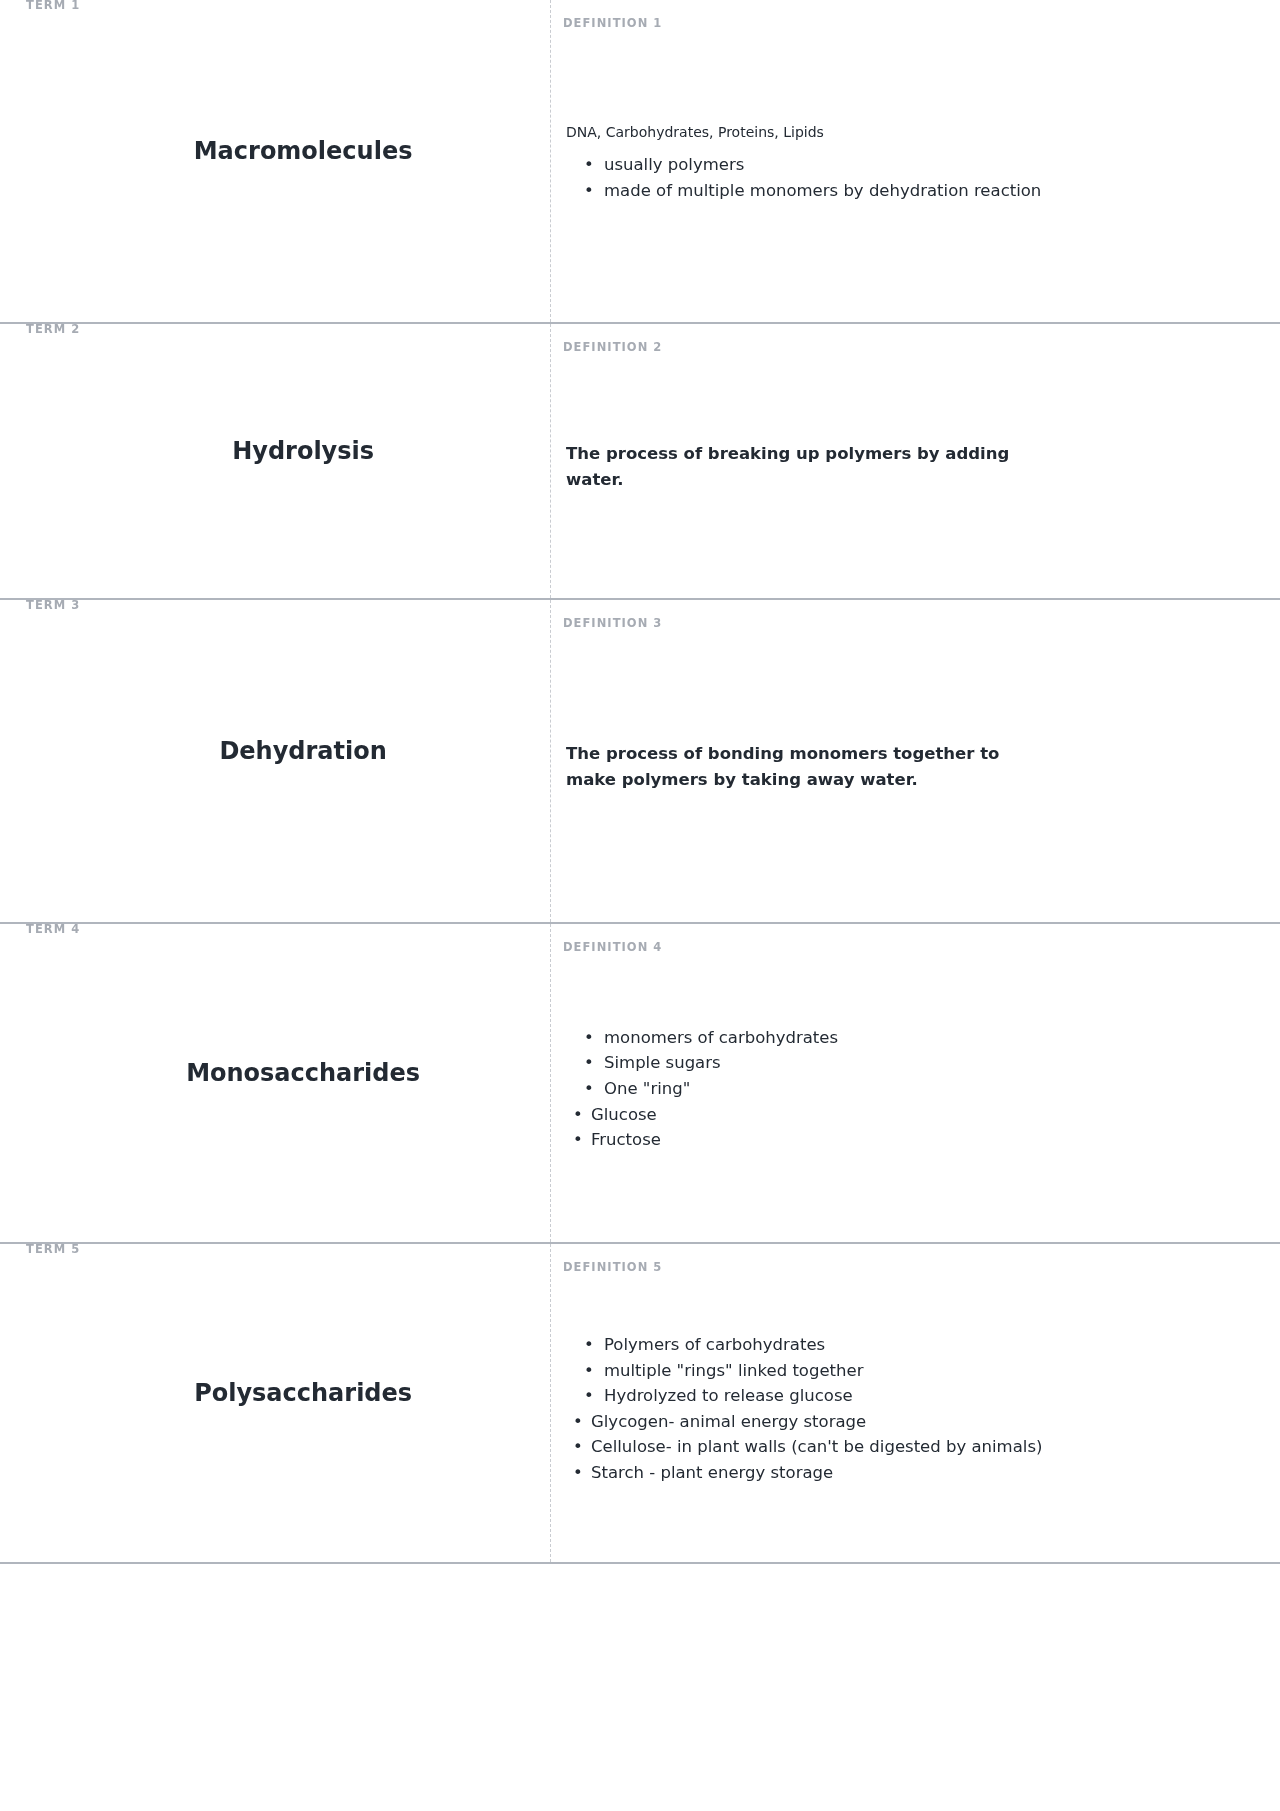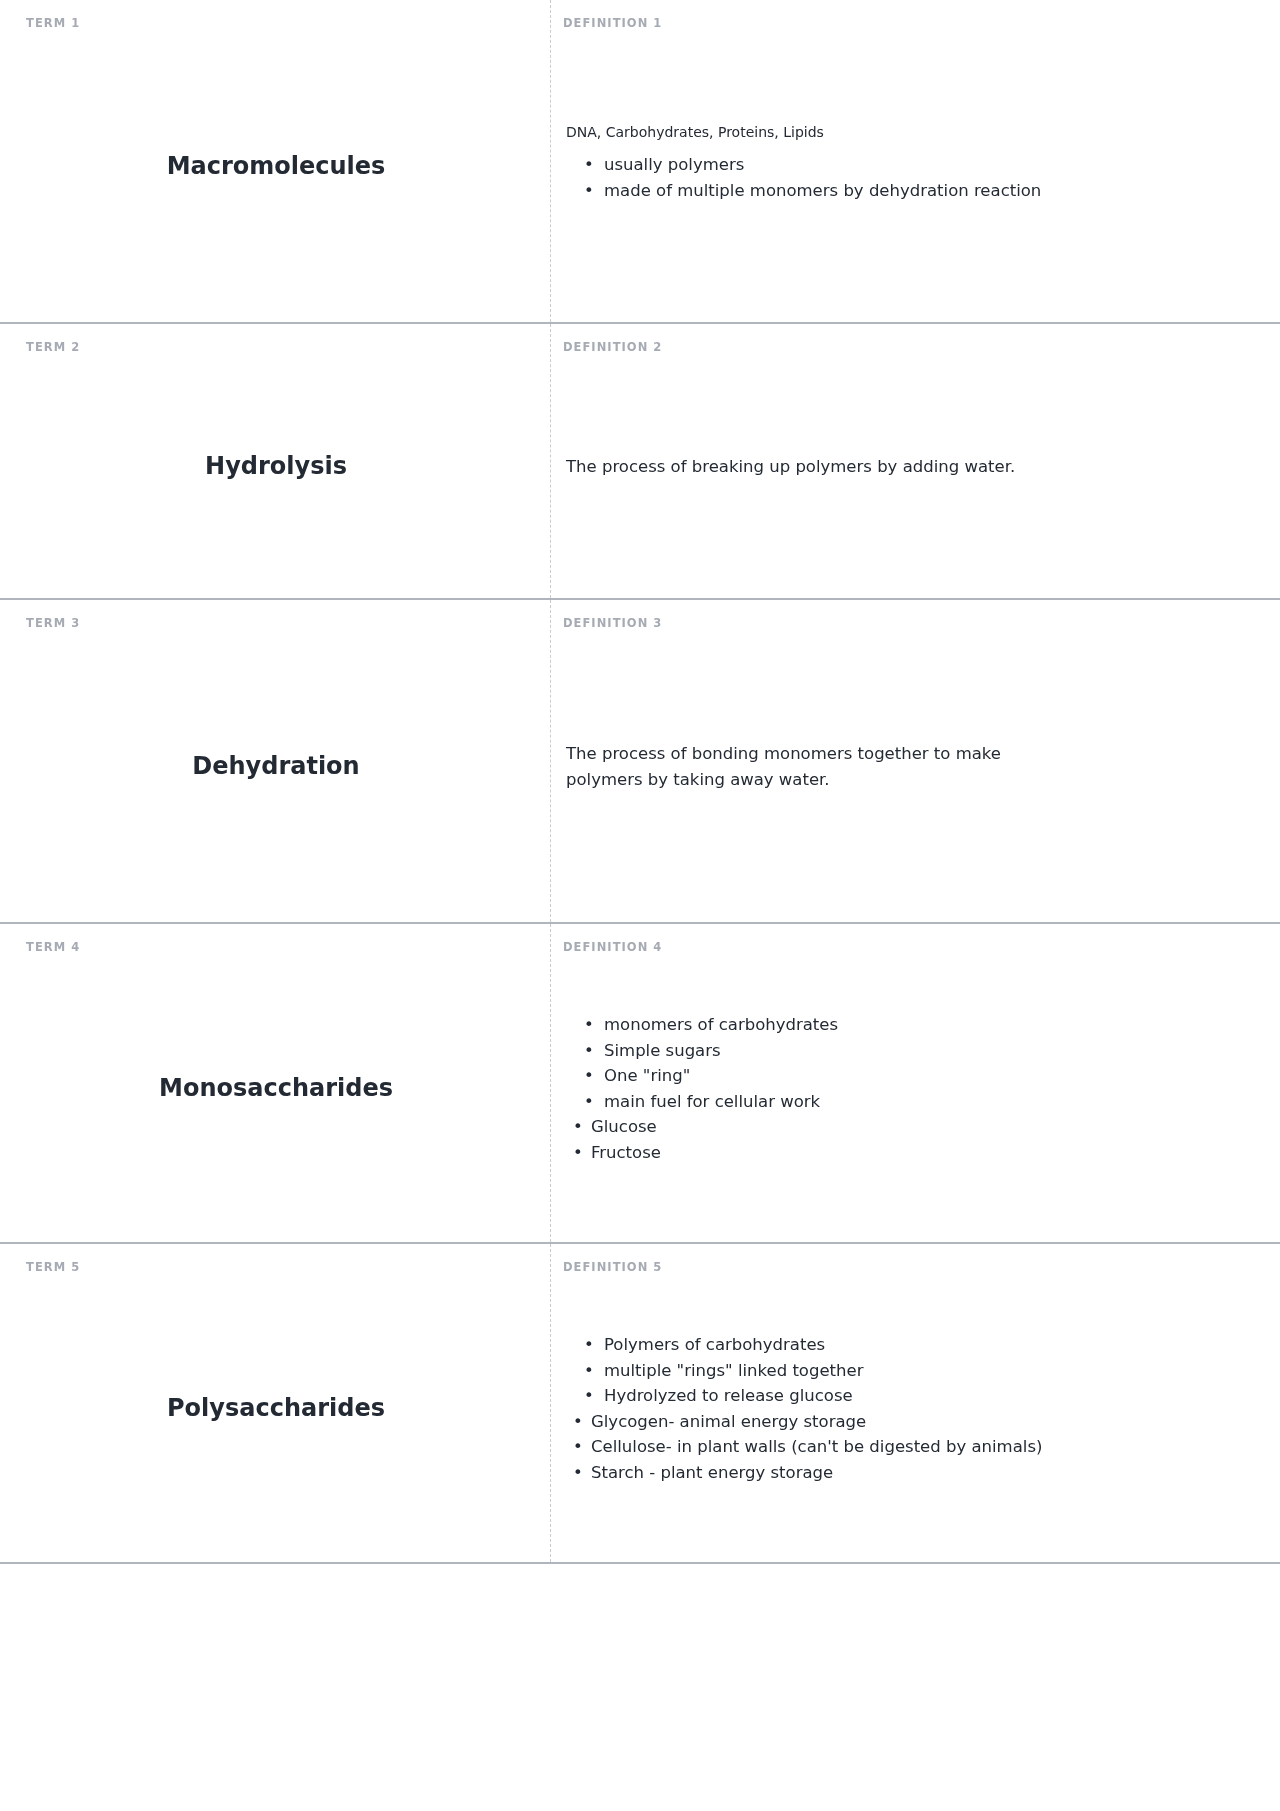--- a/index.html
+++ b/index.html
@@ -37,23 +37,23 @@
     top: 0;
     bottom: 0;
     left: 550px;
     width: 0;
     border-left: 1px dashed #c9ccd1;
   }
   .term-col {
     width: 550px;
     box-sizing: border-box;
     position: relative;
-    padding: 18px 24px 18px 26px;
-    display: flex;
-    flex-direction: column;
+    padding: 0 24px 18px 26px;
+    display: flex;
+    flex-direction: row;
   }
   .def-col {
     width: 730px;
     box-sizing: border-box;
     position: relative;
     padding: 18px 30px 18px 13px;
     display: flex;
     flex-direction: column;
   }
   .col-label {
@@ -96,20 +96,21 @@
     padding: 0 0 0 3px;
     font-size: 14px;
     line-height: 1.55;
   }
   .def-paragraph {
     margin: 0;
     padding: 0 0 0 3px;
     font-size: 16.5px;
     line-height: 1.55;
     max-width: 470px;
+    font-weight: bold;
   }
   ul.bullets {
     list-style: none;
     margin: 8px;
     padding: 0;
   }
   ul.bullets li {
     position: relative;
     margin: 0;
     padding: 0 0 0 33px;
@@ -200,21 +201,20 @@
         </div>
       </div>
       <div class="def-col">
         <div class="col-label">DEFINITION 4</div>
         <div class="def-body">
           <div class="def-content">
             <ul class="bullets">
               <li class="">monomers of carbohydrates</li>
               <li class="">Simple sugars</li>
               <li class="">One "ring"</li>
-              <li class="">main fuel for cellular work</li>
               <li class="shallow">Glucose</li>
               <li class="shallow">Fructose</li>
             </ul>
           </div>
         </div>
       </div>
     </div>
     <div class="card" style="height: 320px;">
       <div class="divider"></div>
       <div class="term-col">

